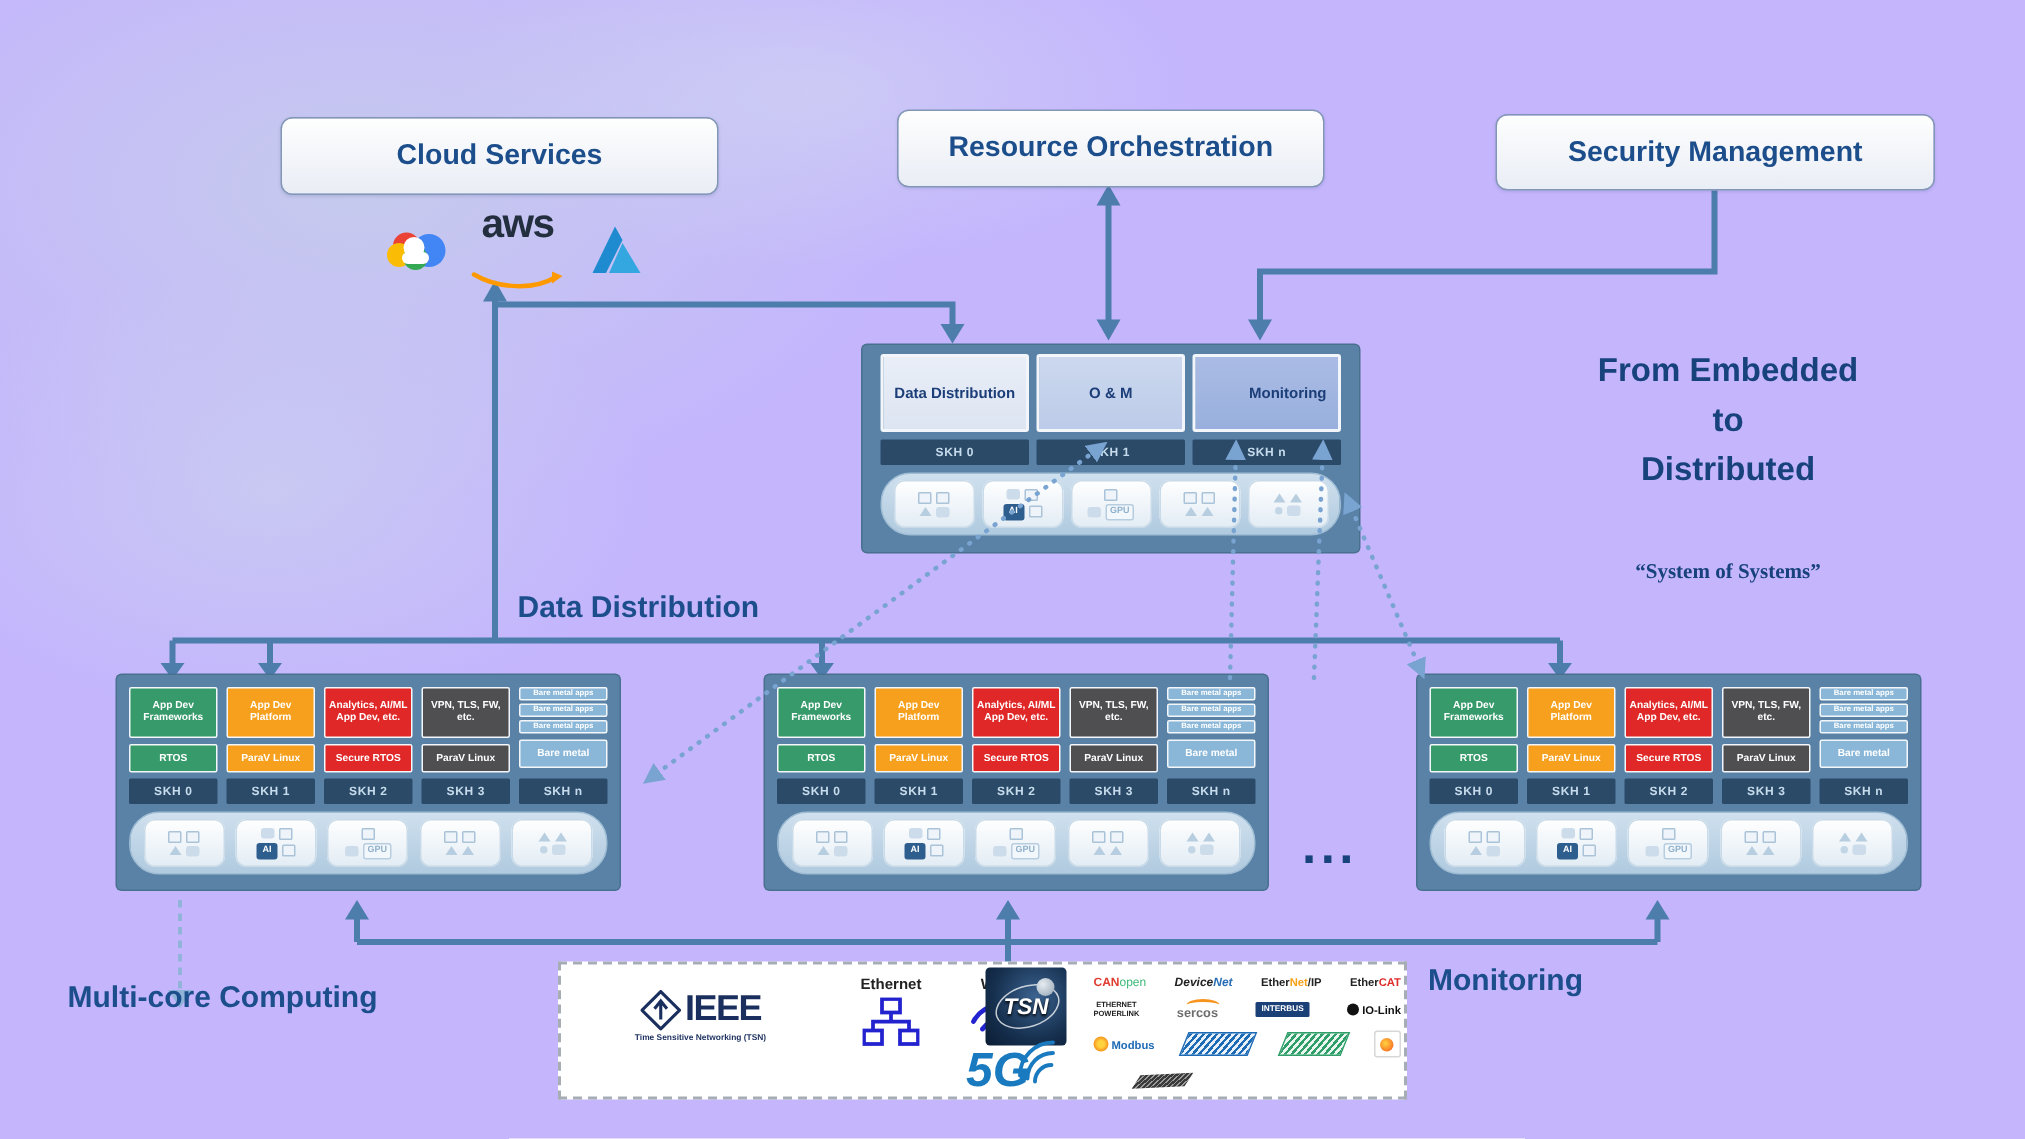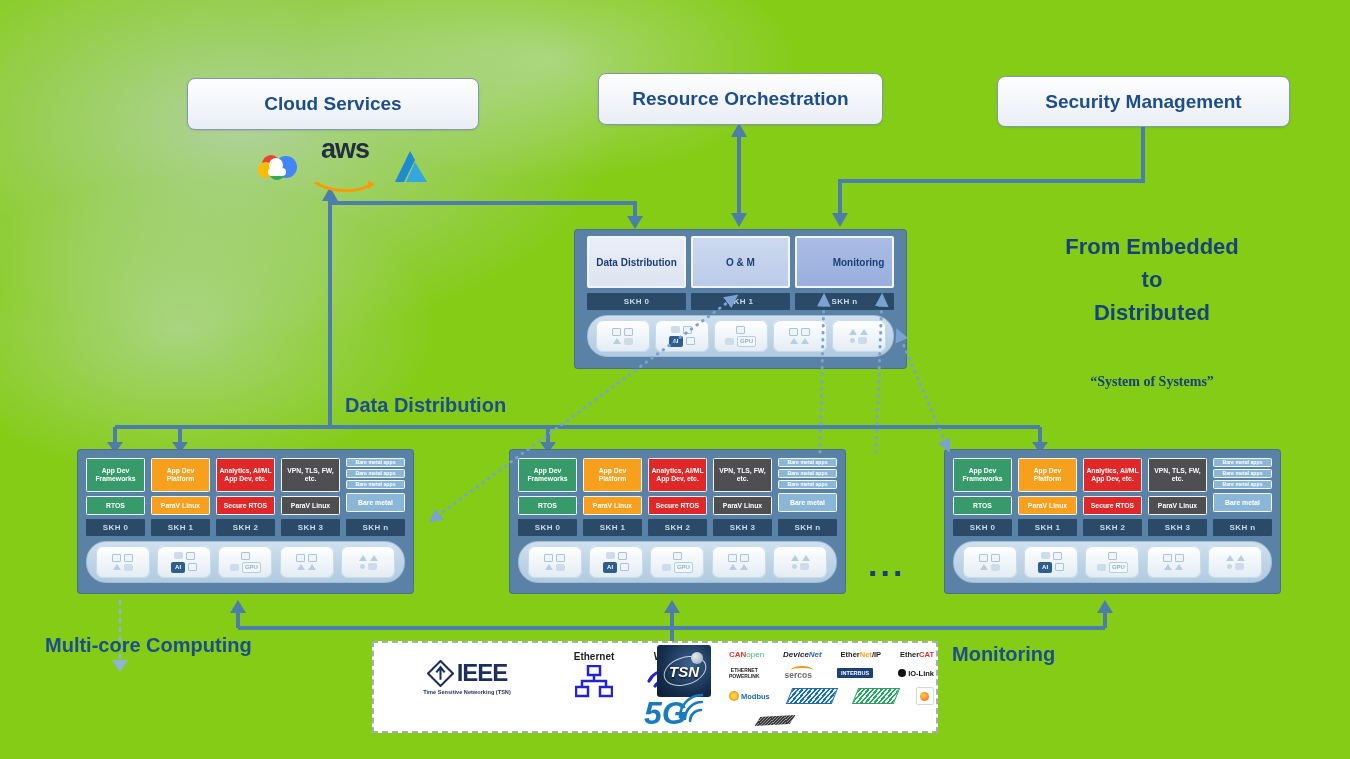--- a/index.html
+++ b/index.html
@@ -1,16 +1,16 @@
 <!DOCTYPE html>
 <html><head>
 <meta charset="utf-8">
 <style>
   html,body{margin:0;padding:0;background:#fff;}
-  .stage{position:relative;width:1350px;height:759px;overflow:hidden;background:#84cc16;
+  .stage{position:relative;width:1350px;height:759px;overflow:hidden;background:#c4b5fd;
          font-family:"Liberation Sans",sans-serif;}
   .cloudbg{position:absolute;border-radius:50%;z-index:0;pointer-events:none;}
   .cb1{left:-140px;top:-90px;width:760px;height:430px;background:radial-gradient(closest-side,rgba(199,214,229,.65),rgba(255,255,255,0));}
   .cb2{left:-80px;top:180px;width:520px;height:300px;background:radial-gradient(closest-side,rgba(205,220,233,.5),rgba(255,255,255,0));}
   .cb3{left:300px;top:-60px;width:500px;height:240px;background:radial-gradient(closest-side,rgba(214,226,237,.45),rgba(255,255,255,0));}
   svg.lines{position:absolute;left:0;top:0;z-index:1;pointer-events:none;}
   svg.dots{position:absolute;left:0;top:0;z-index:3;pointer-events:none;}
   .topbox{position:absolute;z-index:2;border:1.6px solid #8296b5;border-radius:8px;
           background:linear-gradient(#fefefe,#e9edf5);box-shadow:0 1px 2px rgba(60,80,120,.15);
           display:flex;align-items:center;justify-content:center;
@@ -517,21 +517,21 @@
       <div class="m-row">
               <i class="dotg"></i>
               <i class="blob"></i>
             </div>
     </div>
   </div>
 </div>
 </div>
 
   <div class="flowlabel" style="left:345px;top:394px;">Data Distribution</div>
-  <div class="flowlabel" style="left:45px;top:634px;">Multi-core Computing</div>
+  <div class="flowlabel" style="left:45px;top:654px;">Multi-core Computing</div>
   <div class="flowlabel" style="left:952px;top:643px;">Monitoring</div>
   <div class="ellipsis">...</div>
 
   <div class="netpanel">
     <div class="ieee">
       <div class="ieee-top">
         <svg width="27" height="27" viewBox="0 0 26 26">
           <polygon points="13,1 25,13 13,25 1,13" fill="#ffffff" stroke="#1b2f5e" stroke-width="2"></polygon>
           <path d="M13,19 V8 M9,12 L13,7 L17,12" stroke="#1b2f5e" stroke-width="2" fill="none"></path>
         </svg>

